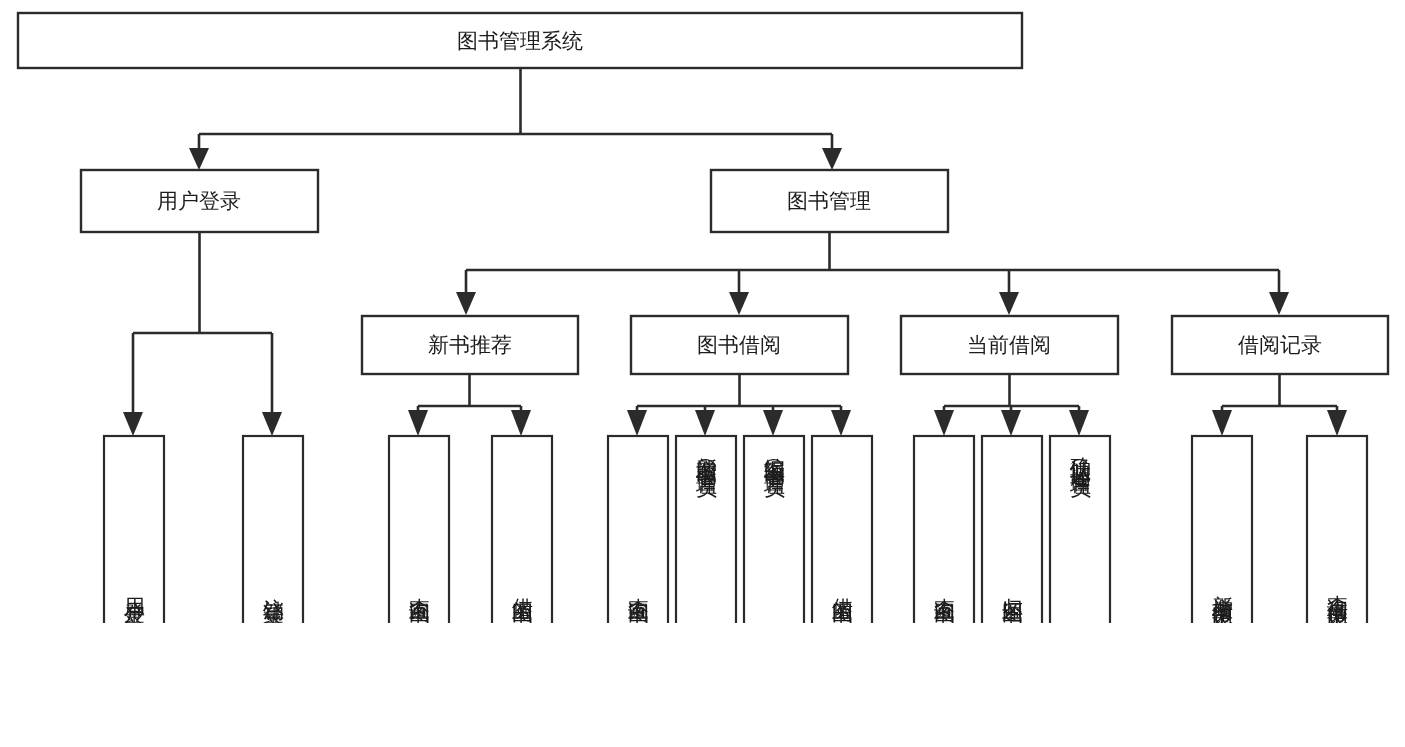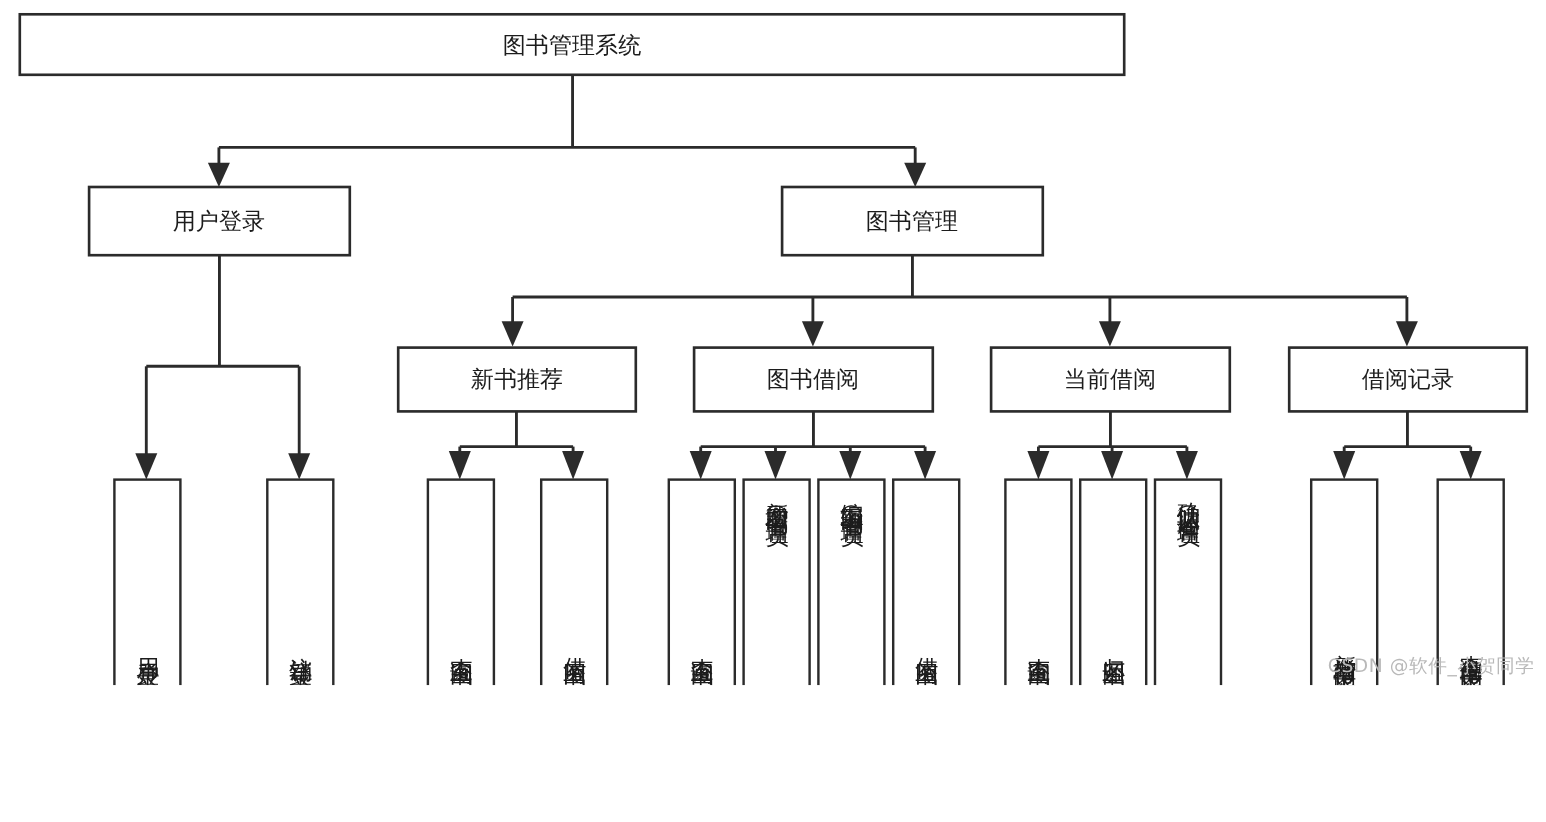--- a/index.html
+++ b/index.html
@@ -237,15 +237,14 @@
     <span class="leaf-label">确认归还（管理员）</span>
   </div>
 
   <div class="leaf-label-wrap" style="left:1192px; top:436px; width:60px; height:301px;">
     <span class="leaf-label">新增借阅记录</span>
   </div>
   <div class="leaf-label-wrap" style="left:1307px; top:436px; width:60px; height:301px;">
     <span class="leaf-label">查询借阅记录</span>
   </div>
 
-  <div class="watermark">CSDN @软件_小贺同学</div>
 
 </div>
 
 </body></html>

